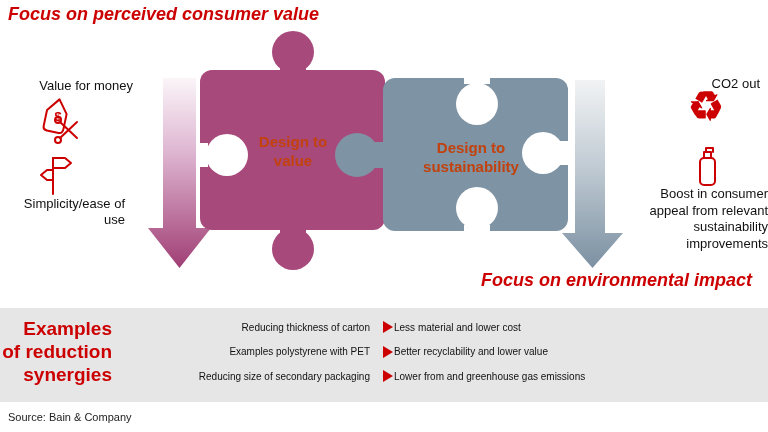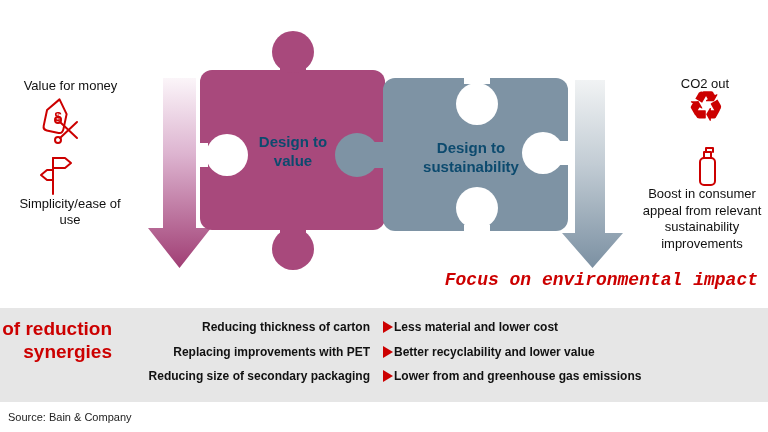--- a/index.html
+++ b/index.html
@@ -3,38 +3,38 @@
 <meta charset="utf-8">
 <style>
   html,body{margin:0;padding:0;background:#fff;}
   .stage{
     position:relative;width:768px;height:432px;background:#ffffff;
     overflow:hidden;font-family:"Liberation Sans",sans-serif;color:#1a1a1a;
   }
   .art{position:absolute;left:0;top:0;}
   .title{position:absolute;font-size:18px;font-weight:bold;font-style:italic;color:#cc0000;white-space:nowrap;}
   .title-top{left:8px;top:4px;}
-  .title-bottom{right:10px;top:270px;font-family:Liberation Mono, monospace;}
-  .side-label{position:absolute;font-size:13px;line-height:16px;text-align:center;color:#111;}
+  .title-bottom{right:16px;top:270px;}
+  .side-label{position:absolute;font-size:13px;line-height:16px;text-align:right;color:#111;}
   .lbl-value{left:8px;top:78px;width:125px;}
   .lbl-simplicity{left:15px;top:196px;width:110px;}
   .lbl-co2{left:650px;top:76px;width:110px;}
   .lbl-boost{left:636px;top:186px;width:132px;line-height:16.5px;}
   .icon{position:absolute;}
   .icon-pricetag{left:32px;top:92px;}
   .icon-signpost{left:36px;top:152px;}
   .icon-recycle{left:678px;top:86px;width:56px;text-align:center;font-size:40px;line-height:40px;color:#cc0000;font-weight:bold;}
   .icon-bottle{left:693px;top:144px;}
-  .piece-label{position:absolute;color:#0c4a6e;font-weight:bold;font-size:15px;line-height:19px;text-align:center;}
+  .piece-label{position:absolute;color:#c2410c;font-weight:bold;font-size:15px;line-height:19px;text-align:center;}
   .label-value{left:248px;top:132px;width:90px;}
   .label-sust{left:410px;top:138px;width:122px;}
   .bar{position:absolute;left:0;top:308px;width:768px;height:94px;background:#e6e6e6;}
   .bar-heading{position:absolute;left:0;top:9px;width:112px;text-align:right;color:#cc0000;font-weight:bold;font-size:19px;line-height:23px;}
   .rows{position:absolute;left:118px;top:7px;display:flex;flex-direction:column;}
-  .row{height:24.5px;display:flex;align-items:center;font-size:12px;color:#111;font-weight:bold;}
+  .row{height:24.5px;display:flex;align-items:center;font-size:10px;color:#111;}
   .cell-l{width:252px;text-align:right;}
   .tri{width:0;height:0;border-left:10px solid #cc0000;border-top:6px solid transparent;border-bottom:6px solid transparent;margin-left:13px;}
   .cell-r{margin-left:1px;text-align:left;white-space:nowrap;}
   .source{position:absolute;left:8px;top:411px;font-size:11px;color:#222;text-align:center;}
 </style>
 </head>
 <body>
 
 <div class="stage">
 
@@ -77,20 +77,21 @@
     <g fill="#ffffff">
       <circle cx="477" cy="104" r="21"></circle>
       <rect x="464" y="74" width="26" height="10"></rect>
       <circle cx="543" cy="153" r="21"></circle>
       <rect x="560" y="141" width="12" height="24"></rect>
       <circle cx="477" cy="208" r="21"></circle>
       <rect x="464" y="225" width="26" height="10"></rect>
     </g>
   </svg>
 
+  <div class="title title-top">Focus on perceived consumer value</div>
   <div class="title title-bottom">Focus on environmental impact</div>
 
   <div class="piece-label label-value">Design to value</div>
   <div class="piece-label label-sust">Design to sustainability</div>
 
   <div class="side-label lbl-value">Value for money</div>
 
   <svg class="icon icon-pricetag" width="50" height="56" viewBox="0 0 50 56">
     <g stroke="#cc0000" stroke-width="2" fill="none" stroke-linejoin="round" stroke-linecap="round">
       <g transform="rotate(12 24 24)">
@@ -123,31 +124,32 @@
       <rect x="7" y="14" width="15" height="27" rx="4"></rect>
       <path d="M11 14 V8 H18 V14"></path>
       <path d="M13 8 V4 H20 V8"></path>
     </g>
   </svg>
 
   <div class="side-label lbl-boost">Boost in consumer appeal from relevant sustainability improvements</div>
 
   <div class="bar">
     <div class="bar-heading">
+      <div>Examples</div>
       <div>of reduction</div>
       <div>synergies</div>
     </div>
     <div class="rows">
       <div class="row">
         <div class="cell-l">Reducing thickness of carton</div>
         <span class="tri"></span>
         <div class="cell-r">Less material and lower cost</div>
       </div>
       <div class="row">
-        <div class="cell-l">Replacing improvements with PET</div>
+        <div class="cell-l">Examples polystyrene with PET</div>
         <span class="tri"></span>
         <div class="cell-r">Better recyclability and lower value</div>
       </div>
       <div class="row">
         <div class="cell-l">Reducing size of secondary packaging</div>
         <span class="tri"></span>
         <div class="cell-r">Lower from and greenhouse gas emissions</div>
       </div>
     </div>
   </div>

